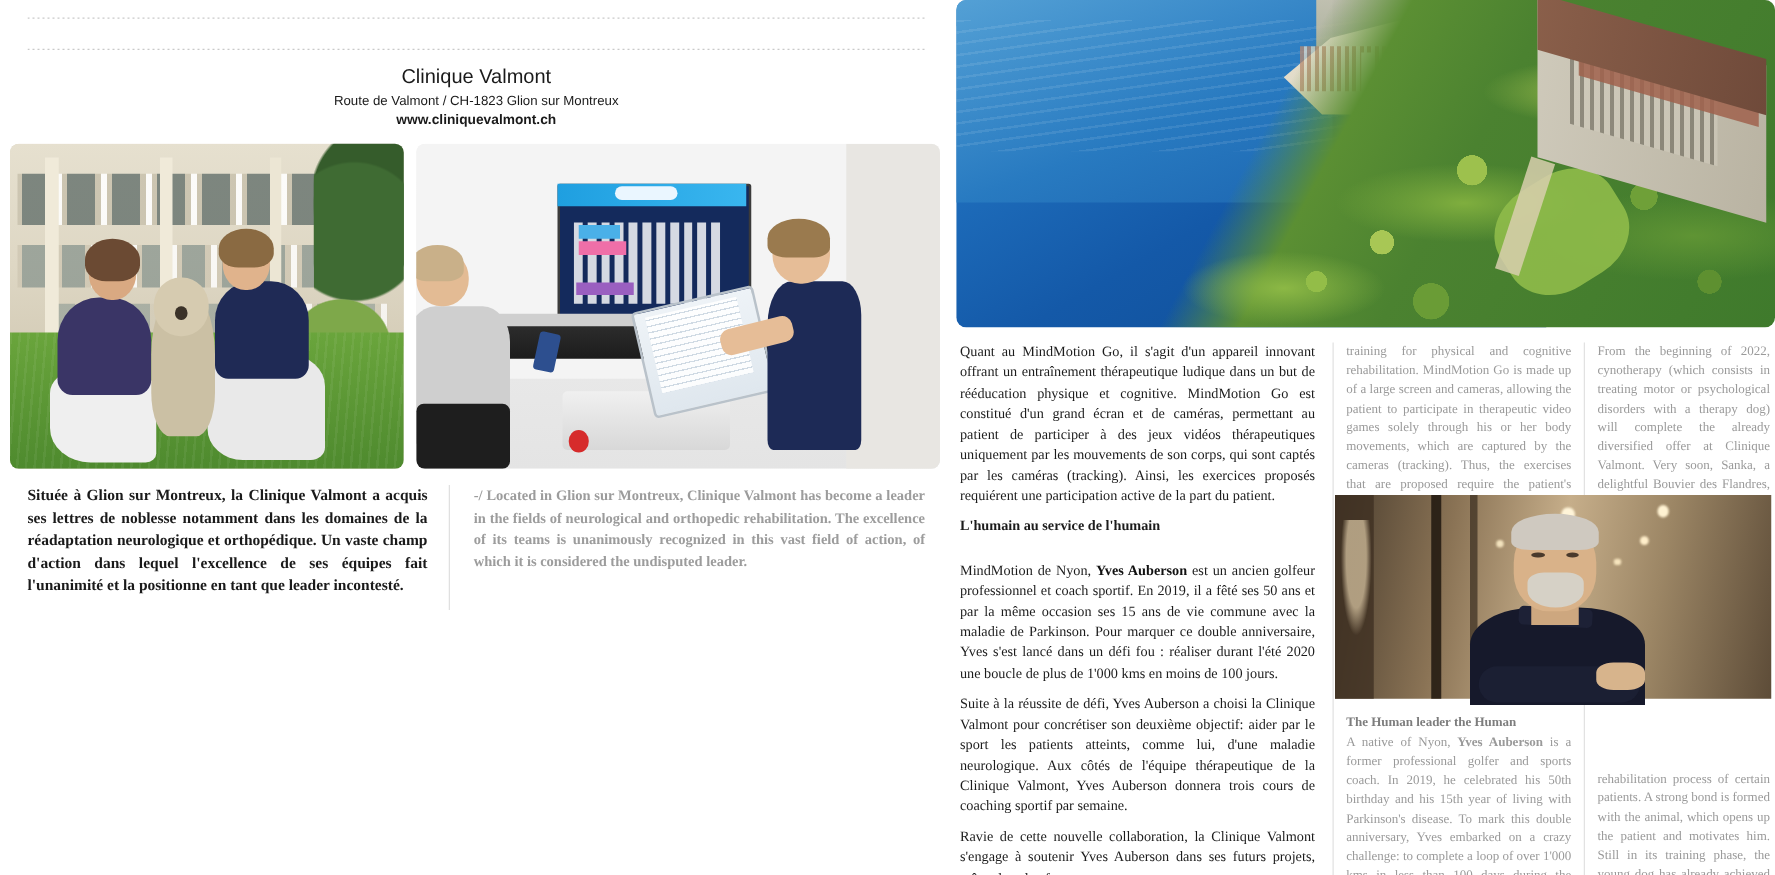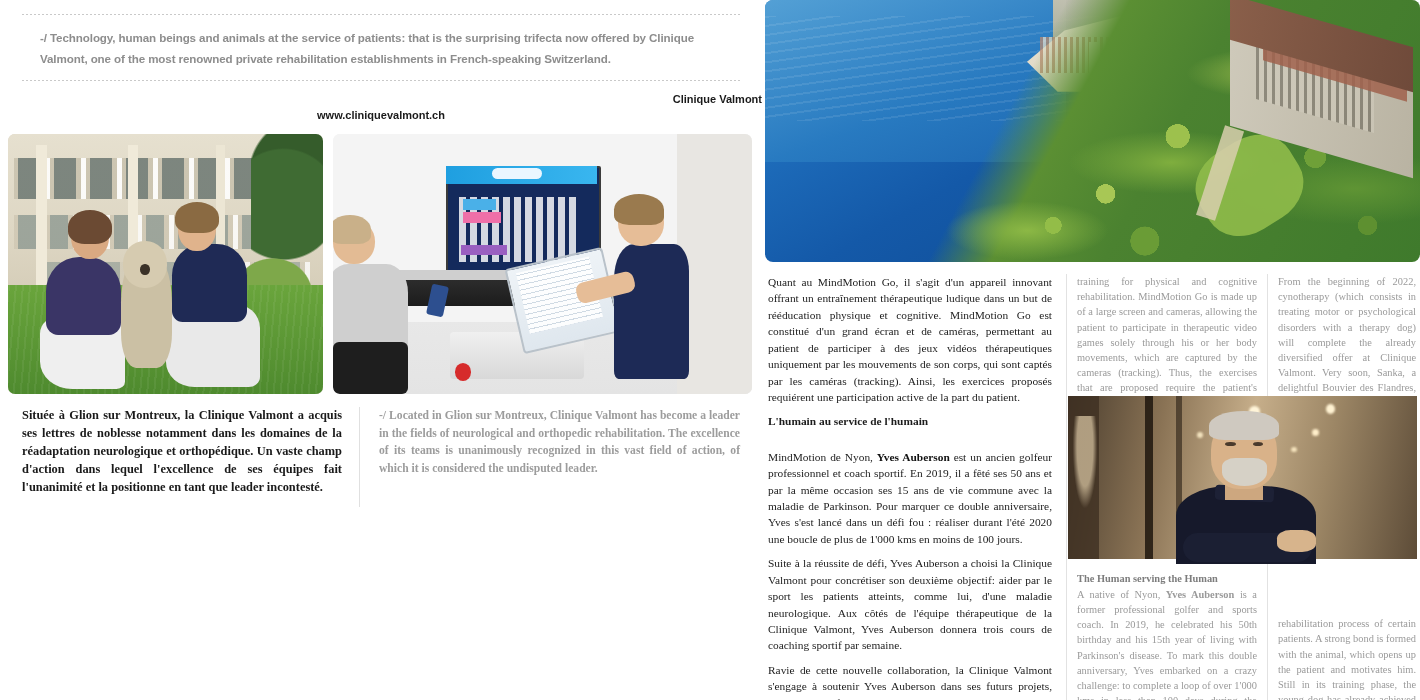--- a/index.html
+++ b/index.html
@@ -77,21 +77,21 @@
     letter-spacing:-0.1px;
   }
 
   .contact{
     text-align:center;
     font-family:"Liberation Sans", sans-serif;
     margin-top:11px;
     line-height:1.42;
     color:#1a1a1a;
   }
-  .contact .name{font-weight:bold;font-size:11px;text-align:right;}
+  .contact .name{font-weight:normal;font-size:16px;}
   .contact .addr{font-size:10.6px;font-weight:normal;}
   .contact .web{font-weight:bold;font-size:11px;}
 
   
   .photo-row{display:flex;gap:10px;padding:11px 8px 0 8px;}
   .photo{border-radius:7px;overflow:hidden;position:relative;box-shadow:0 0 0 0 rgba(0,0,0,0);}
   .photo-dog{width:315px;height:260px;}
   .photo-mind{width:419px;height:260px;}
 
   
@@ -308,27 +308,27 @@
 <body>
 
 <div class="page">
 
   <div class="left-page">
 
 
     <div class="rule top"></div>
 
     <div class="lede">
-      <div class="lede-en">-/ Technology, human beings and animals at the service of patients: that is the surprising trifecta now offered by Clinique Valmont, one of the most renowned private rehabilitation establishments in French-speaking Switzerland.</div>
     </div>
 
     <div class="rule bottom"></div>
 
     <div class="contact">
       <div class="name">Clinique Valmont</div>
+      <div class="addr">Route de Valmont / CH-1823 Glion sur Montreux</div>
       <div class="web">www.cliniquevalmont.ch</div>
     </div>
 
     <div class="photo-row">
       <div class="photo photo-dog">
         <div class="img dogimg">
           <div class="bg"></div>
             <div class="bldg"></div>
           <div class="row1"></div>
             <div class="row2"></div>
@@ -427,21 +427,21 @@
         <p class="head">L'humain au service de l'humain</p>
         <p><span>MindMotion de Nyon, </span><b>Yves Auberson</b><span> est un ancien golfeur professionnel et coach sportif. En 2019, il a fêté ses 50 ans et par la même occasion ses 15 ans de vie commune avec la maladie de Parkinson. Pour marquer ce double anniversaire, Yves s'est lancé dans un défi fou : réaliser durant l'été 2020 une boucle de plus de 1'000 kms en moins de 100 jours.</span></p>
         <p>Suite à la réussite de défi, Yves Auberson a choisi la Clinique Valmont pour concrétiser son deuxième objectif: aider par le sport les patients atteints, comme lui, d'une maladie neurologique. Aux côtés de l'équipe thérapeutique de la Clinique Valmont, Yves Auberson donnera trois cours de coaching sportif par semaine.</p>
         <p>Ravie de cette nouvelle collaboration, la Clinique Valmont s'engage à soutenir Yves Auberson dans ses futurs projets, même les plus fous.</p>
 
       </div>
 
       <div class="rcol c2">
         <p>training for physical and cognitive rehabilitation. MindMotion Go is made up of a large screen and cameras, allowing the patient to participate in therapeutic video games solely through his or her body movements, which are captured by the cameras (tracking). Thus, the exercises that are proposed require the patient's active participation.</p>
         <div style="height:152px"></div>
-        <p class="head">The Human serving the Human</p>
+        <p class="head">The Human leader the Human</p>
         <p><span>A native of Nyon, </span><b>Yves Auberson</b><span> is a former professional golfer and sports coach. In 2019, he celebrated his 50th birthday and his 15th year of living with Parkinson's disease. To mark this double anniversary, Yves embarked on a crazy challenge: to complete a loop of over 1'000 kms in less than 100 days during the summer of 2020. Following his successful completion of this challenge, Yves Auberson chose</span></p>
       </div>
 
       <div class="rcol c3">
         <p>From the beginning of 2022, cynotherapy (which consists in treating motor or psychological disorders with a therapy dog) will complete the already diversified offer at Clinique Valmont. Very soon, Sanka, a delightful Bouvier des Flandres, will take on the role of therapist. In addition to the care provided by the therapists, his presence will be an important factor in the</p>
         <div style="height:152px"></div>
         <p>rehabilitation process of certain patients. A strong bond is formed with the animal, which opens up the patient and motivates him. Still in its training phase, the young dog has already achieved "miracles" as Maureen Tournay, occupational therapist and dog owner, reports: "We introduced Sanka to an aphasic patient who had been staring at the ground for weeks and showed no emotion nor desire. Their encounter was incredible: all of a sudden,</p>
       </div>
 
       <div class="portrait-wrap">

